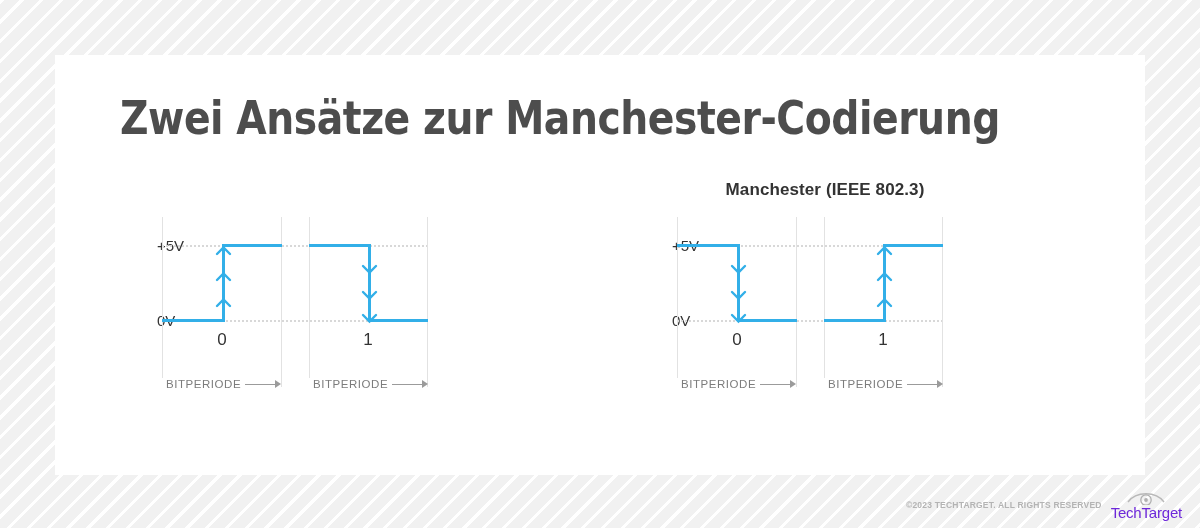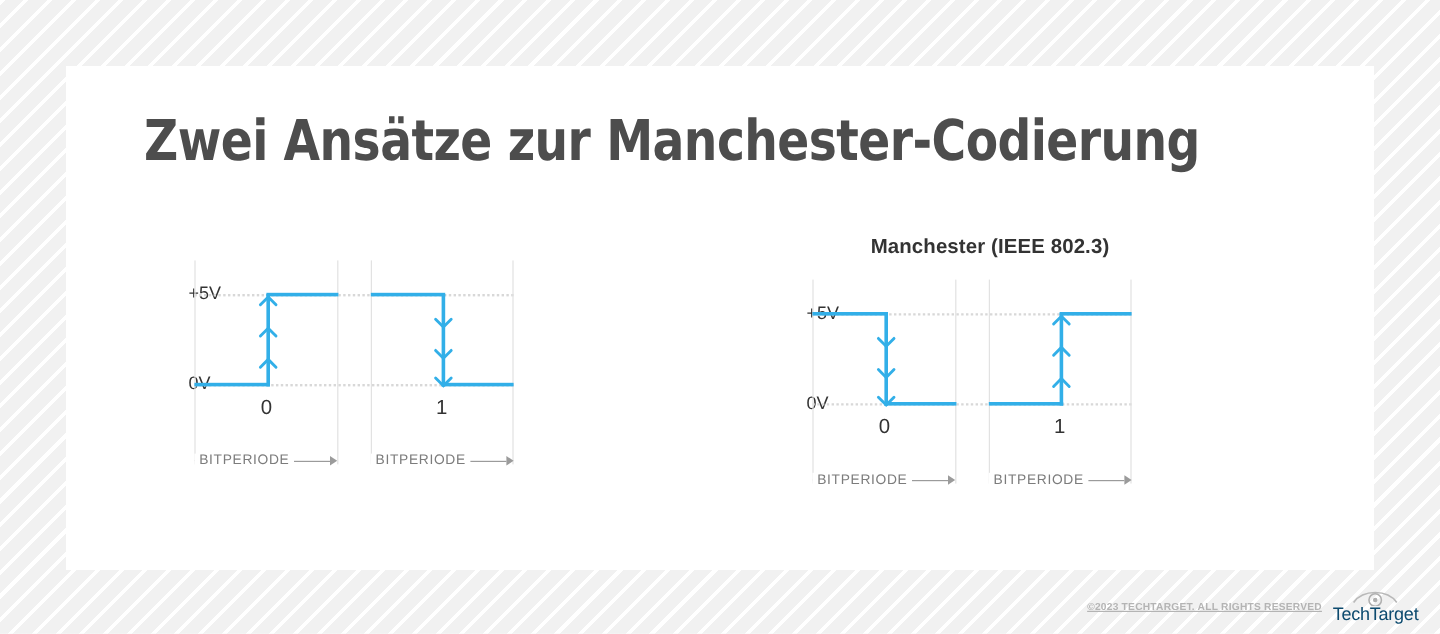--- a/index.html
+++ b/index.html
@@ -54,21 +54,21 @@
     height: 420px;
   }
 
   .panel {
     position: absolute;
     top: 125px;
     width: 420px;
     height: 240px;
   }
   .panel-left  { left: 45px; }
-  .panel-right { left: 560px; margin-top: 16px; }
+  .panel-right { left: 560px; }
 
   .panel-title {
     position: absolute;
     top: 0;
     left: 0;
     width: 420px;
     text-align: center;
     font-size: 17px;
     font-weight: bold;
     color: #333333;
@@ -180,31 +180,30 @@
     display: flex;
     align-items: center;
     gap: 9px;
   }
   .copyright {
     font-size: 8.5px;
     font-weight: bold;
     letter-spacing: 0.2px;
     color: #b4b4b4;
     white-space: nowrap;
-    text-decoration: underline;
   }
   .brand {
     display: flex;
     flex-direction: column;
     align-items: center;
     line-height: 1;
   }
   .brand-name {
     font-size: 15px;
-    color: #0c4a6e;
+    color: #6d28d9;
     letter-spacing: -0.2px;
     white-space: nowrap;
   }
 </style>
 </head>
 <body>
 
 <div class="card">
 
   <div class="page-title">Zwei Ansätze zur Manchester-Codierung</div>

